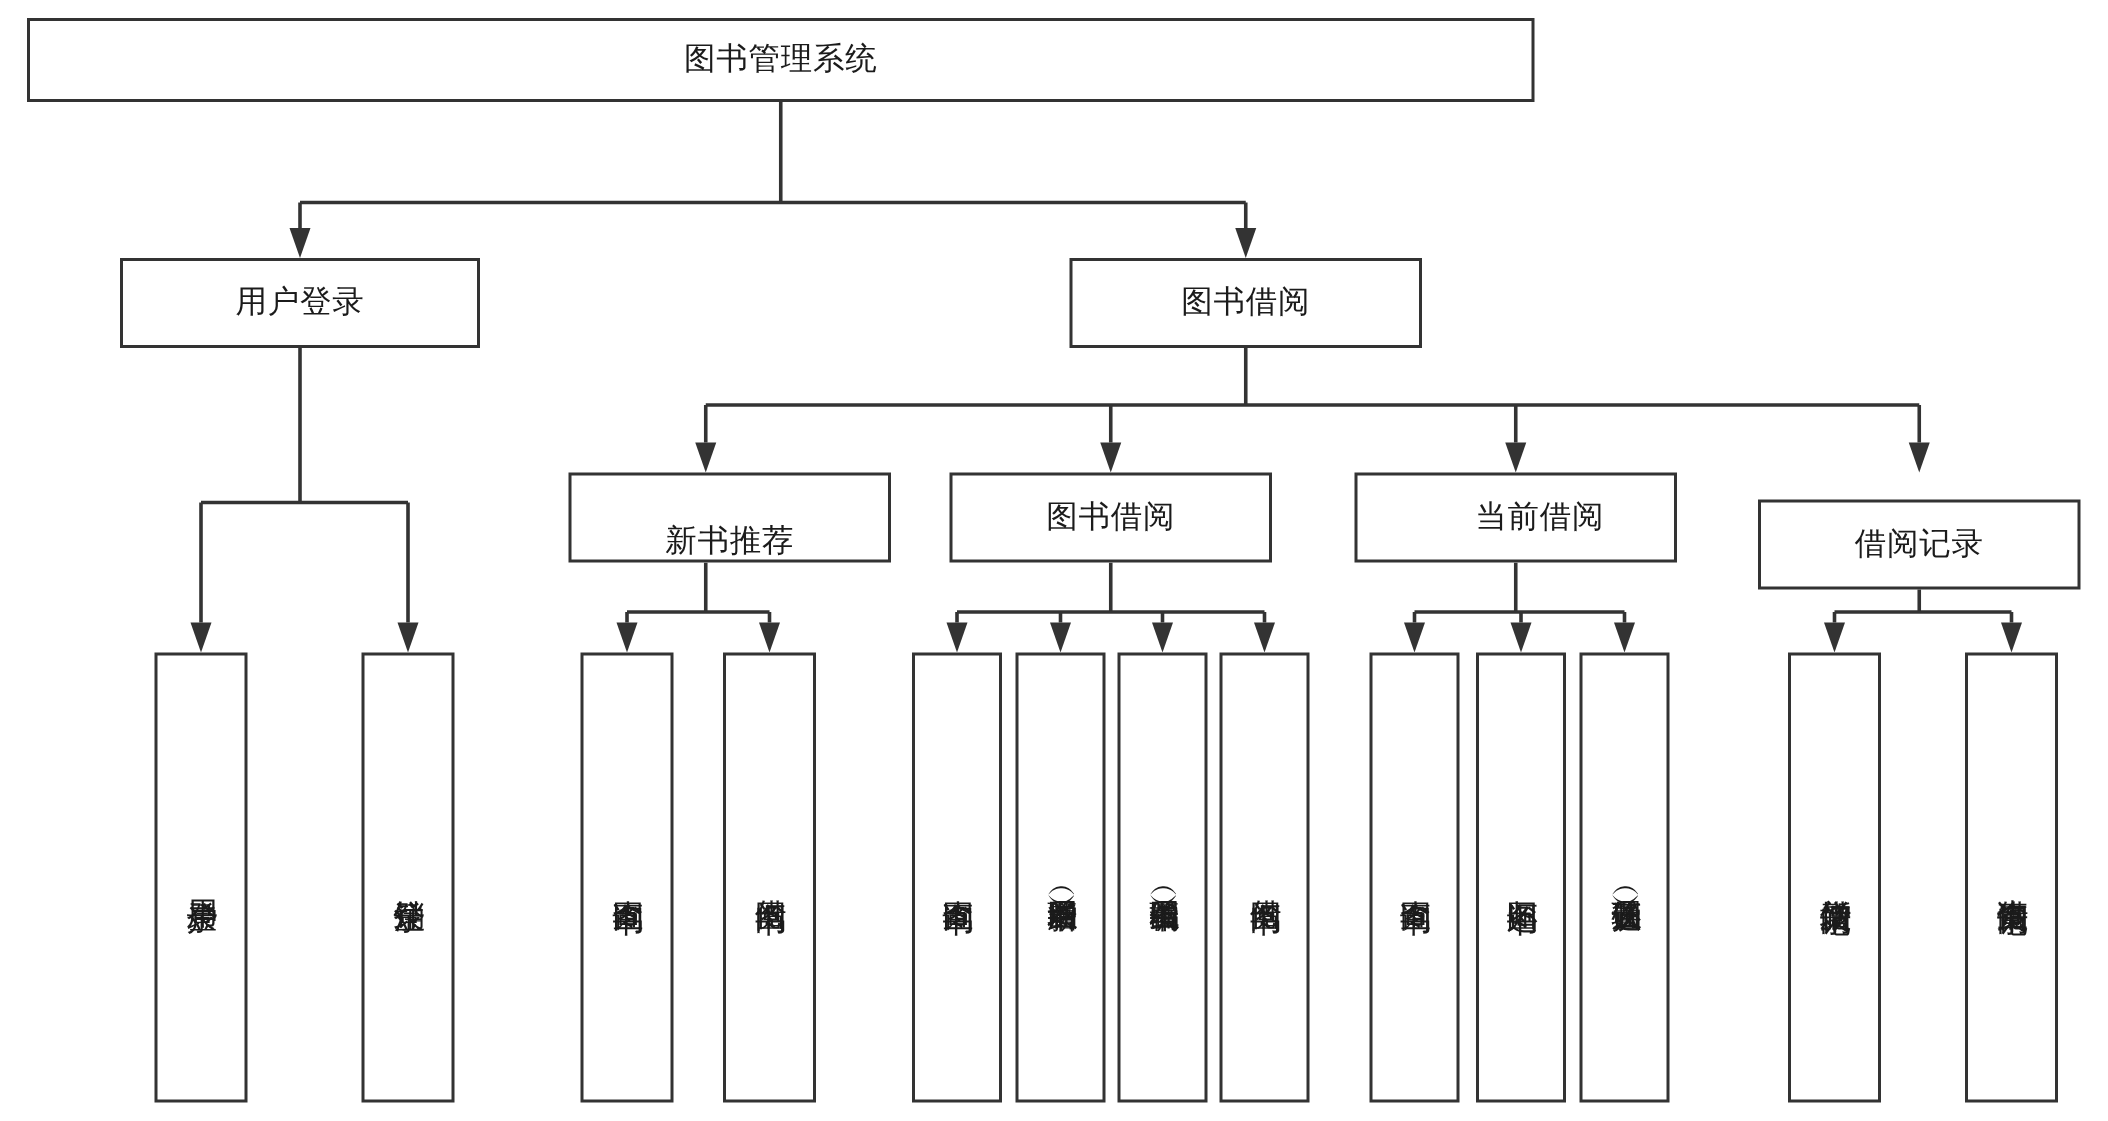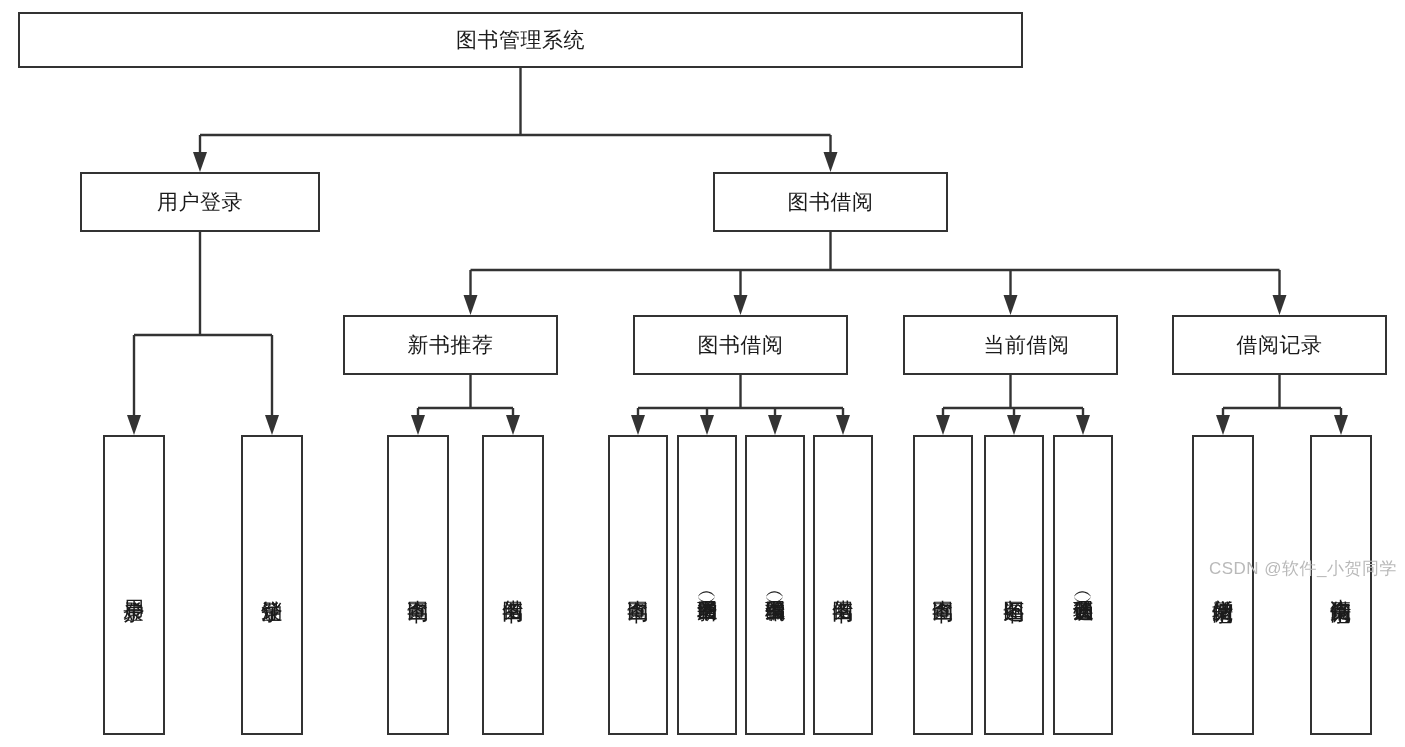--- a/index.html
+++ b/index.html
@@ -139,30 +139,30 @@
   <div id="node-layer">
       <div class="node-box" style="left: 18px; top: 12px; width: 1005px; height: 56px;">
         <span class="node-label-h">图书管理系统</span>
       </div>
       <div class="node-box" style="left: 80px; top: 172px; width: 240px; height: 60px;">
         <span class="node-label-h">用户登录</span>
       </div>
       <div class="node-box" style="left: 713px; top: 172px; width: 235px; height: 60px;">
         <span class="node-label-h">图书借阅</span>
       </div>
-      <div class="node-box" style="left: 343px; top: 315px; width: 215px; height: 60px;">
+      <div class="node-box" style="left: 379px; top: 315px; width: 215px; height: 60px; align-items: flex-end;">
         <span class="node-label-h">新书推荐</span>
       </div>
       <div class="node-box" style="left: 633px; top: 315px; width: 215px; height: 60px;">
         <span class="node-label-h">图书借阅</span>
       </div>
       <div class="node-box" style="left: 903px; top: 315px; width: 215px; height: 60px; padding-left: 32px;">
         <span class="node-label-h">当前借阅</span>
       </div>
-      <div class="node-box" style="left: 1172px; top: 315px; width: 215px; height: 60px;">
+      <div class="node-box" style="left: 1172px; top: 333px; width: 215px; height: 60px;">
         <span class="node-label-h">借阅记录</span>
       </div>
       <div class="node-box" style="left: 103px; top: 435px; width: 62px; height: 300px;">
         <span class="node-label-v">用户登录</span>
       </div>
       <div class="node-box" style="left: 241px; top: 435px; width: 62px; height: 300px;">
         <span class="node-label-v">注销登录</span>
       </div>
       <div class="node-box" style="left: 387px; top: 435px; width: 62px; height: 300px;">
         <span class="node-label-v">查询图书</span>
@@ -191,14 +191,13 @@
       <div class="node-box" style="left: 1053px; top: 435px; width: 60px; height: 300px;">
         <span class="node-label-v tight">确认归还（管理员）</span>
       </div>
       <div class="node-box" style="left: 1192px; top: 435px; width: 62px; height: 300px;">
         <span class="node-label-v">新增借阅记录</span>
       </div>
       <div class="node-box" style="left: 1310px; top: 435px; width: 62px; height: 300px;">
         <span class="node-label-v">查询借阅记录</span>
       </div>
     </div>
-  <div id="watermark">CSDN @软件_小贺同学</div>
 </div>
 
 </body></html>

